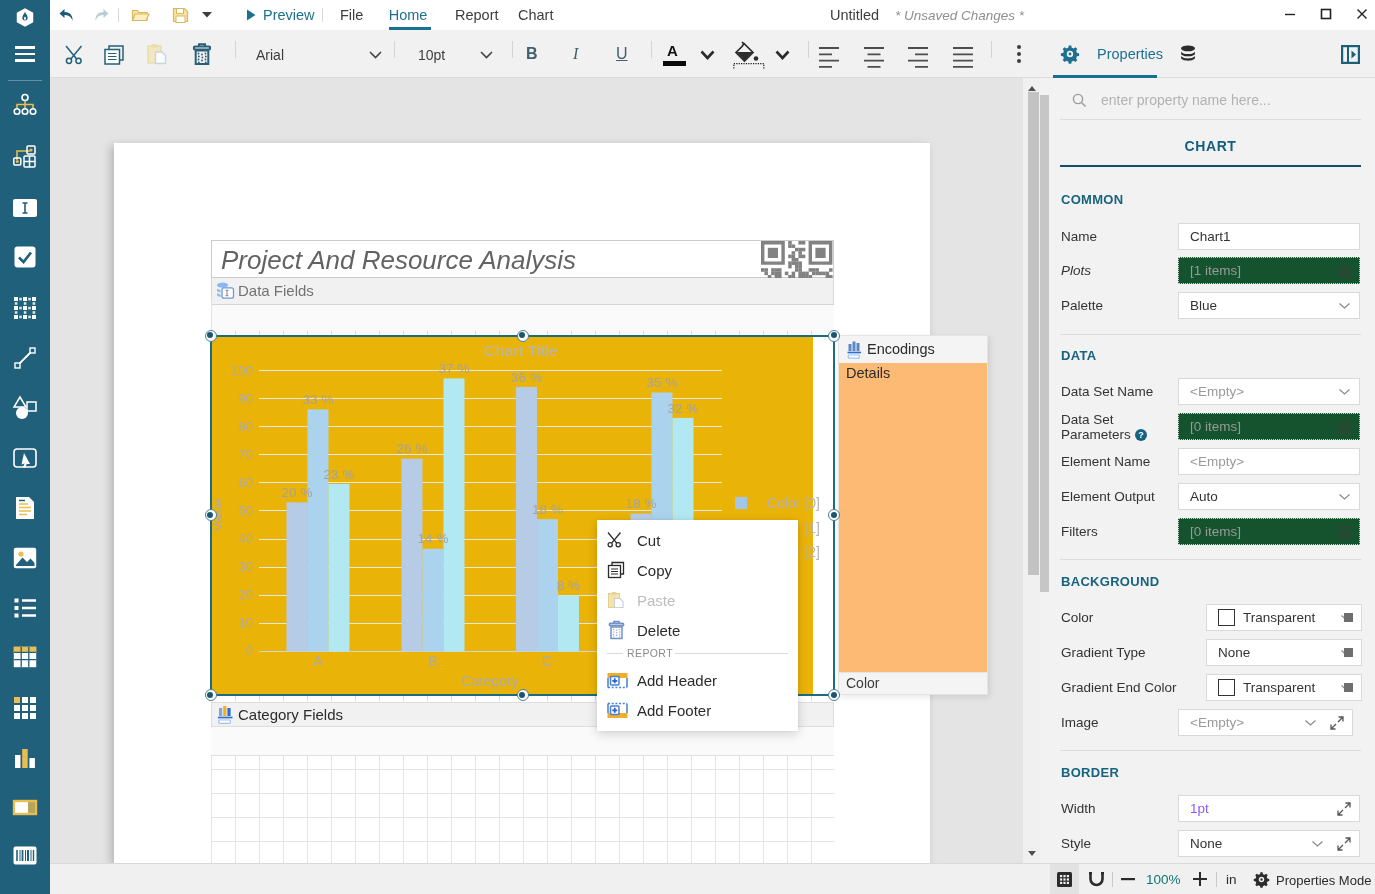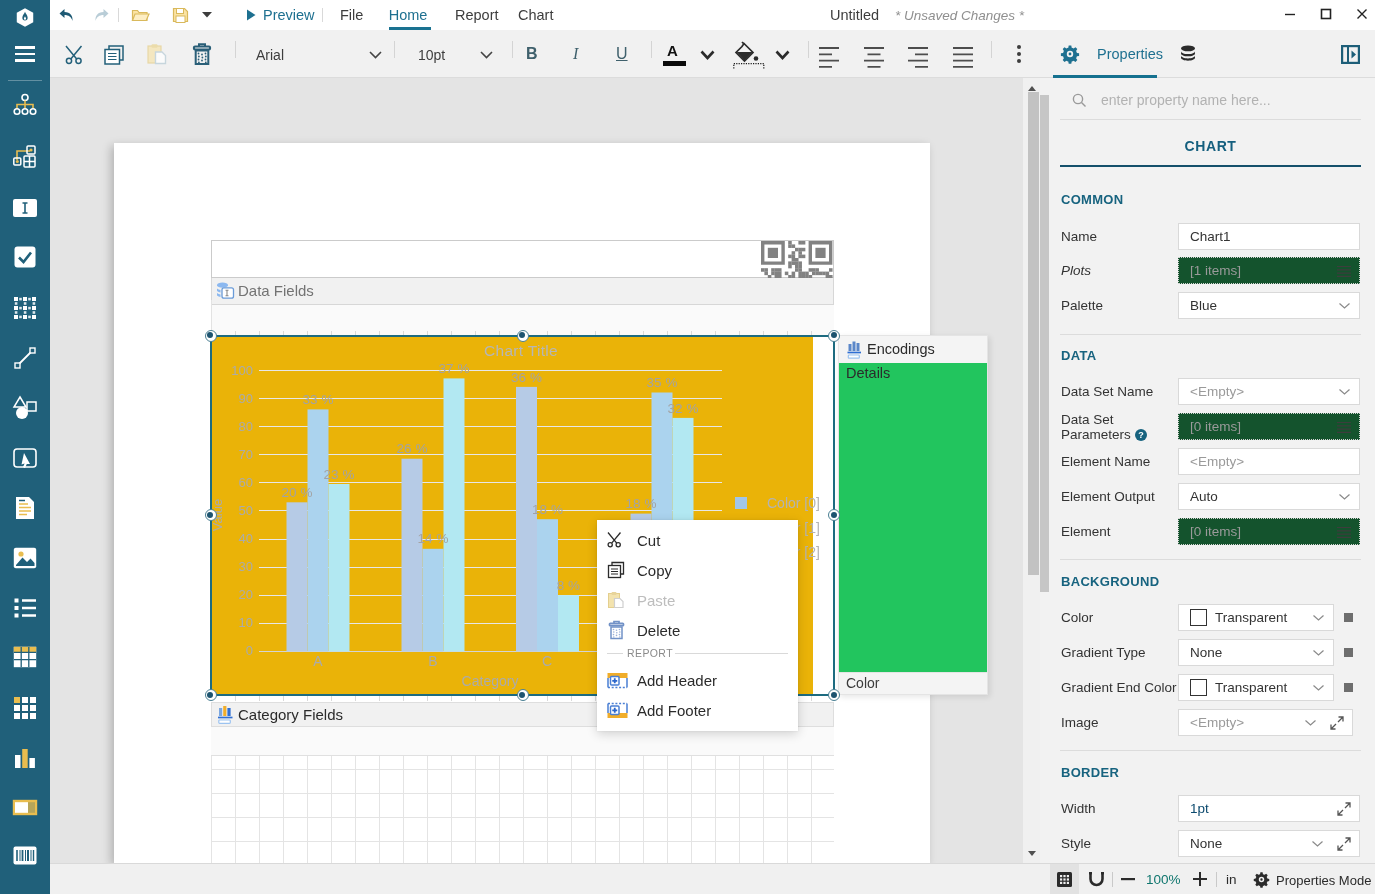--- a/index.html
+++ b/index.html
@@ -22,33 +22,34 @@
   .hdl { position:absolute; width:12px; height:12px; border-radius:50%; background:#fff; border:1.3px solid #4a7f93; z-index:3; }
   .hdl::after { content:""; position:absolute; left:1.7px; top:1.7px; width:6px; height:6px; border-radius:50%; background:#1d5470; }
   .mi { position:absolute; left:40px; font-size:15px; color:#2b2b2b; }
   .mic { position:absolute; left:10px; width:18px; height:18px; }
   
   .sect { position:absolute; left:21px; font-size:13px; font-weight:bold; color:#17637f; letter-spacing:0.3px; }
   .plbl { position:absolute; left:21px; font-size:13.5px; color:#333; }
   .pin { position:absolute; left:138px; width:182px; height:27px; border:1px solid #d9d9d9; background:#fff; font-size:13.5px; line-height:25px; padding-left:11px; }
   .pin span { color:#9a9a9a; }
   .pgrey { background:#14532d; border:1px dotted #d4d4d4; }
-  .pshort { width:156px; }
+  .pshort { width:156px;margin-left:28px; }
   .chv { position:absolute; right:9px; top:10px; width:11px; height:6px; }
   .ham { position:absolute; right:8px; top:7px; width:14px; height:12px; }
   .exp { position:absolute; right:8px; top:6px; width:14px; height:14px; }
   .swatch { display:inline-block; width:17px; height:17px; background:#fff; border:1.5px solid #333; vertical-align:-4px; margin-right:8px; }
   .dsq { position:absolute; left:304px; width:9px; height:9px; background:#6e6e6e; }
 </style>
 </head>
 <body>
 <div id="canvas" class="abs">
   <div id="page" class="abs"></div>
 
   <div class="abs" style="left:161px;top:162px;width:623px;height:38px;border:1px solid #cbcbcb;background:#fff;"></div>
+  <div class="abs" style="left:171px;top:167px;font-size:26px;font-style:italic;color:#636363;letter-spacing:0px;">Project And Resource Analysis</div>
 
   <div class="abs" id="qr" style="left:711px;top:163px;">
       <svg width="72" height="38" viewBox="0 0 72 38">
         <g fill="#828282">
           <path d="M0.0 0.0 h23.8 v23.8 h-23.8 z M3.4 3.4 v17.0 h17.0 v-17.0 z" fill-rule="evenodd"></path>
           <rect x="6.8" y="6.8" width="10.2" height="10.2"></rect>
           <path d="M47.6 0.0 h23.8 v23.8 h-23.8 z M51.0 3.4 v17.0 h17.0 v-17.0 z" fill-rule="evenodd"></path>
           <rect x="54.4" y="6.8" width="10.2" height="10.2"></rect>
           <rect x="27.2" y="0.0" width="3.55" height="3.55"></rect>
           <rect x="37.4" y="0.0" width="3.55" height="3.55"></rect>
@@ -227,21 +228,21 @@
         <rect x="1.8" y="15" width="11.5" height="3.4" rx="0.8" fill="#fff" stroke="#9cc3f0" stroke-width="1.2"></rect>
       </svg>
     </div>
   <div class="abs" style="left:188px;top:628px;font-size:15px;color:#2b2b2b;">Category Fields</div>
   <div class="abs" style="left:161px;top:649px;width:623px;height:28px;background:#fafafa;"></div>
 
   <div class="abs" style="left:161px;top:677px;width:623px;height:108px;border-top:1px solid #e0e0e0;background:
     repeating-linear-gradient(90deg,#e4e4e4 0 1px,transparent 1px 24px),
     repeating-linear-gradient(180deg,transparent 0 13px,#e4e4e4 13px 14px,transparent 14px 24px);"></div>
 
-  <div class="abs" id="encpanel" style="left:788px;top:257px;width:150px;height:360px;background:#22c55e;border:1px solid #e4e4e4;box-shadow:2px 2px 6px rgba(0,0,0,0.10);">
+  <div class="abs" id="encpanel" style="left:788px;top:257px;width:150px;height:360px;background:#fdba74;border:1px solid #e4e4e4;box-shadow:2px 2px 6px rgba(0,0,0,0.10);">
     <div class="abs" style="left:0;top:0;width:148px;height:27px;background:#f4f4f4;"></div>
     <div class="abs" id="ic-enc" style="left:8px;top:4px;">
         <svg width="16" height="19" viewBox="0 0 16 19">
           <rect x="1.5" y="4" width="3" height="7" fill="#5b87c9"></rect>
           <rect x="5.5" y="1.5" width="3" height="9.5" fill="#5b87c9"></rect>
           <rect x="9.5" y="3" width="3" height="8" fill="#5b87c9"></rect>
           <path d="M0.5 12.5 h13.5" stroke="#2f6fd4" stroke-width="1.7"></path>
           <rect x="1.3" y="15" width="11" height="3.2" rx="0.8" fill="#fff" stroke="#9cc3f0" stroke-width="1.2"></rect>
         </svg>
       </div>
@@ -531,21 +532,21 @@
       </svg></div>
   <div class="pin pgrey" style="top:335px;"><span>[0 items]</span><svg class="ham" viewBox="0 0 14 12">
         <path d="M0 1.5 h14 M0 4.8 h14 M0 8.1 h14 M0 11.4 h14" stroke="#3d3d3d" stroke-width="1.2"></path>
       </svg></div>
   <div class="plbl" style="top:376px;">Element Name</div>
   <div class="pin pwhite" style="top:370px;"><span>&lt;Empty&gt;</span></div>
   <div class="plbl" style="top:411px;">Element Output</div>
   <div class="pin pwhite" style="top:405px;"><span style="color:#333;">Auto</span><svg class="chv" viewBox="0 0 11 6">
         <path d="M0.5 0.5 L5.5 5 L10.5 0.5" fill="none" stroke="#8a8a8a" stroke-width="1.2"></path>
       </svg></div>
-  <div class="plbl" style="top:446px;">Element</div>
+  <div class="plbl" style="top:446px;">Filters</div>
   <div class="pin pgrey" style="top:440px;"><span>[0 items]</span><svg class="ham" viewBox="0 0 14 12">
         <path d="M0 1.5 h14 M0 4.8 h14 M0 8.1 h14 M0 11.4 h14" stroke="#3d3d3d" stroke-width="1.2"></path>
       </svg></div>
   <div class="abs" style="left:20px;top:481px;width:301px;height:1px;background:#dcdcdc;"></div>
   <div class="sect" style="top:496px;">BACKGROUND</div>
   <div class="plbl" style="top:532px;">Color</div>
   <div class="pin pwhite pshort" style="top:526px;"><span class="swatch"></span><span style="color:#333;">Transparent</span><svg class="chv" viewBox="0 0 11 6">
         <path d="M0.5 0.5 L5.5 5 L10.5 0.5" fill="none" stroke="#8a8a8a" stroke-width="1.2"></path>
       </svg></div>
   <div class="dsq" style="top:535px;"></div>
@@ -561,21 +562,21 @@
   <div class="dsq" style="top:605px;"></div>
   <div class="plbl" style="top:637px;">Image</div>
   <div class="pin pwhite" style="top:631px;width:175px;"><span>&lt;Empty&gt;</span><svg class="chv" style="right:36px;" viewBox="0 0 11 6">
         <path d="M0.5 0.5 L5.5 5 L10.5 0.5" fill="none" stroke="#8a8a8a" stroke-width="1.2"></path>
       </svg><svg class="exp" viewBox="0 0 14 14">
         <path d="M8.5 1 H13 V5.5 M13 1 L8 6 M5.5 13 H1 V8.5 M1 13 L6 8" fill="none" stroke="#555" stroke-width="1.3"></path>
       </svg></div>
   <div class="abs" style="left:20px;top:672px;width:301px;height:1px;background:#dcdcdc;"></div>
   <div class="sect" style="top:687px;">BORDER</div>
   <div class="plbl" style="top:723px;">Width</div>
-  <div class="pin pwhite" style="top:717px;"><span style="color:#0c4a6e;">1pt</span><svg class="exp" viewBox="0 0 14 14">
+  <div class="pin pwhite" style="top:717px;"><span style="color:#8b5cf6;">1pt</span><svg class="exp" viewBox="0 0 14 14">
         <path d="M8.5 1 H13 V5.5 M13 1 L8 6 M5.5 13 H1 V8.5 M1 13 L6 8" fill="none" stroke="#555" stroke-width="1.3"></path>
       </svg></div>
   <div class="plbl" style="top:758px;">Style</div>
   <div class="pin pwhite" style="top:752px;"><span style="color:#333;">None</span><svg class="chv" style="right:36px;" viewBox="0 0 11 6">
         <path d="M0.5 0.5 L5.5 5 L10.5 0.5" fill="none" stroke="#8a8a8a" stroke-width="1.2"></path>
       </svg><svg class="exp" viewBox="0 0 14 14">
         <path d="M8.5 1 H13 V5.5 M13 1 L8 6 M5.5 13 H1 V8.5 M1 13 L6 8" fill="none" stroke="#555" stroke-width="1.3"></path>
       </svg></div>
 </div>
 <div id="statusbar" class="abs">

